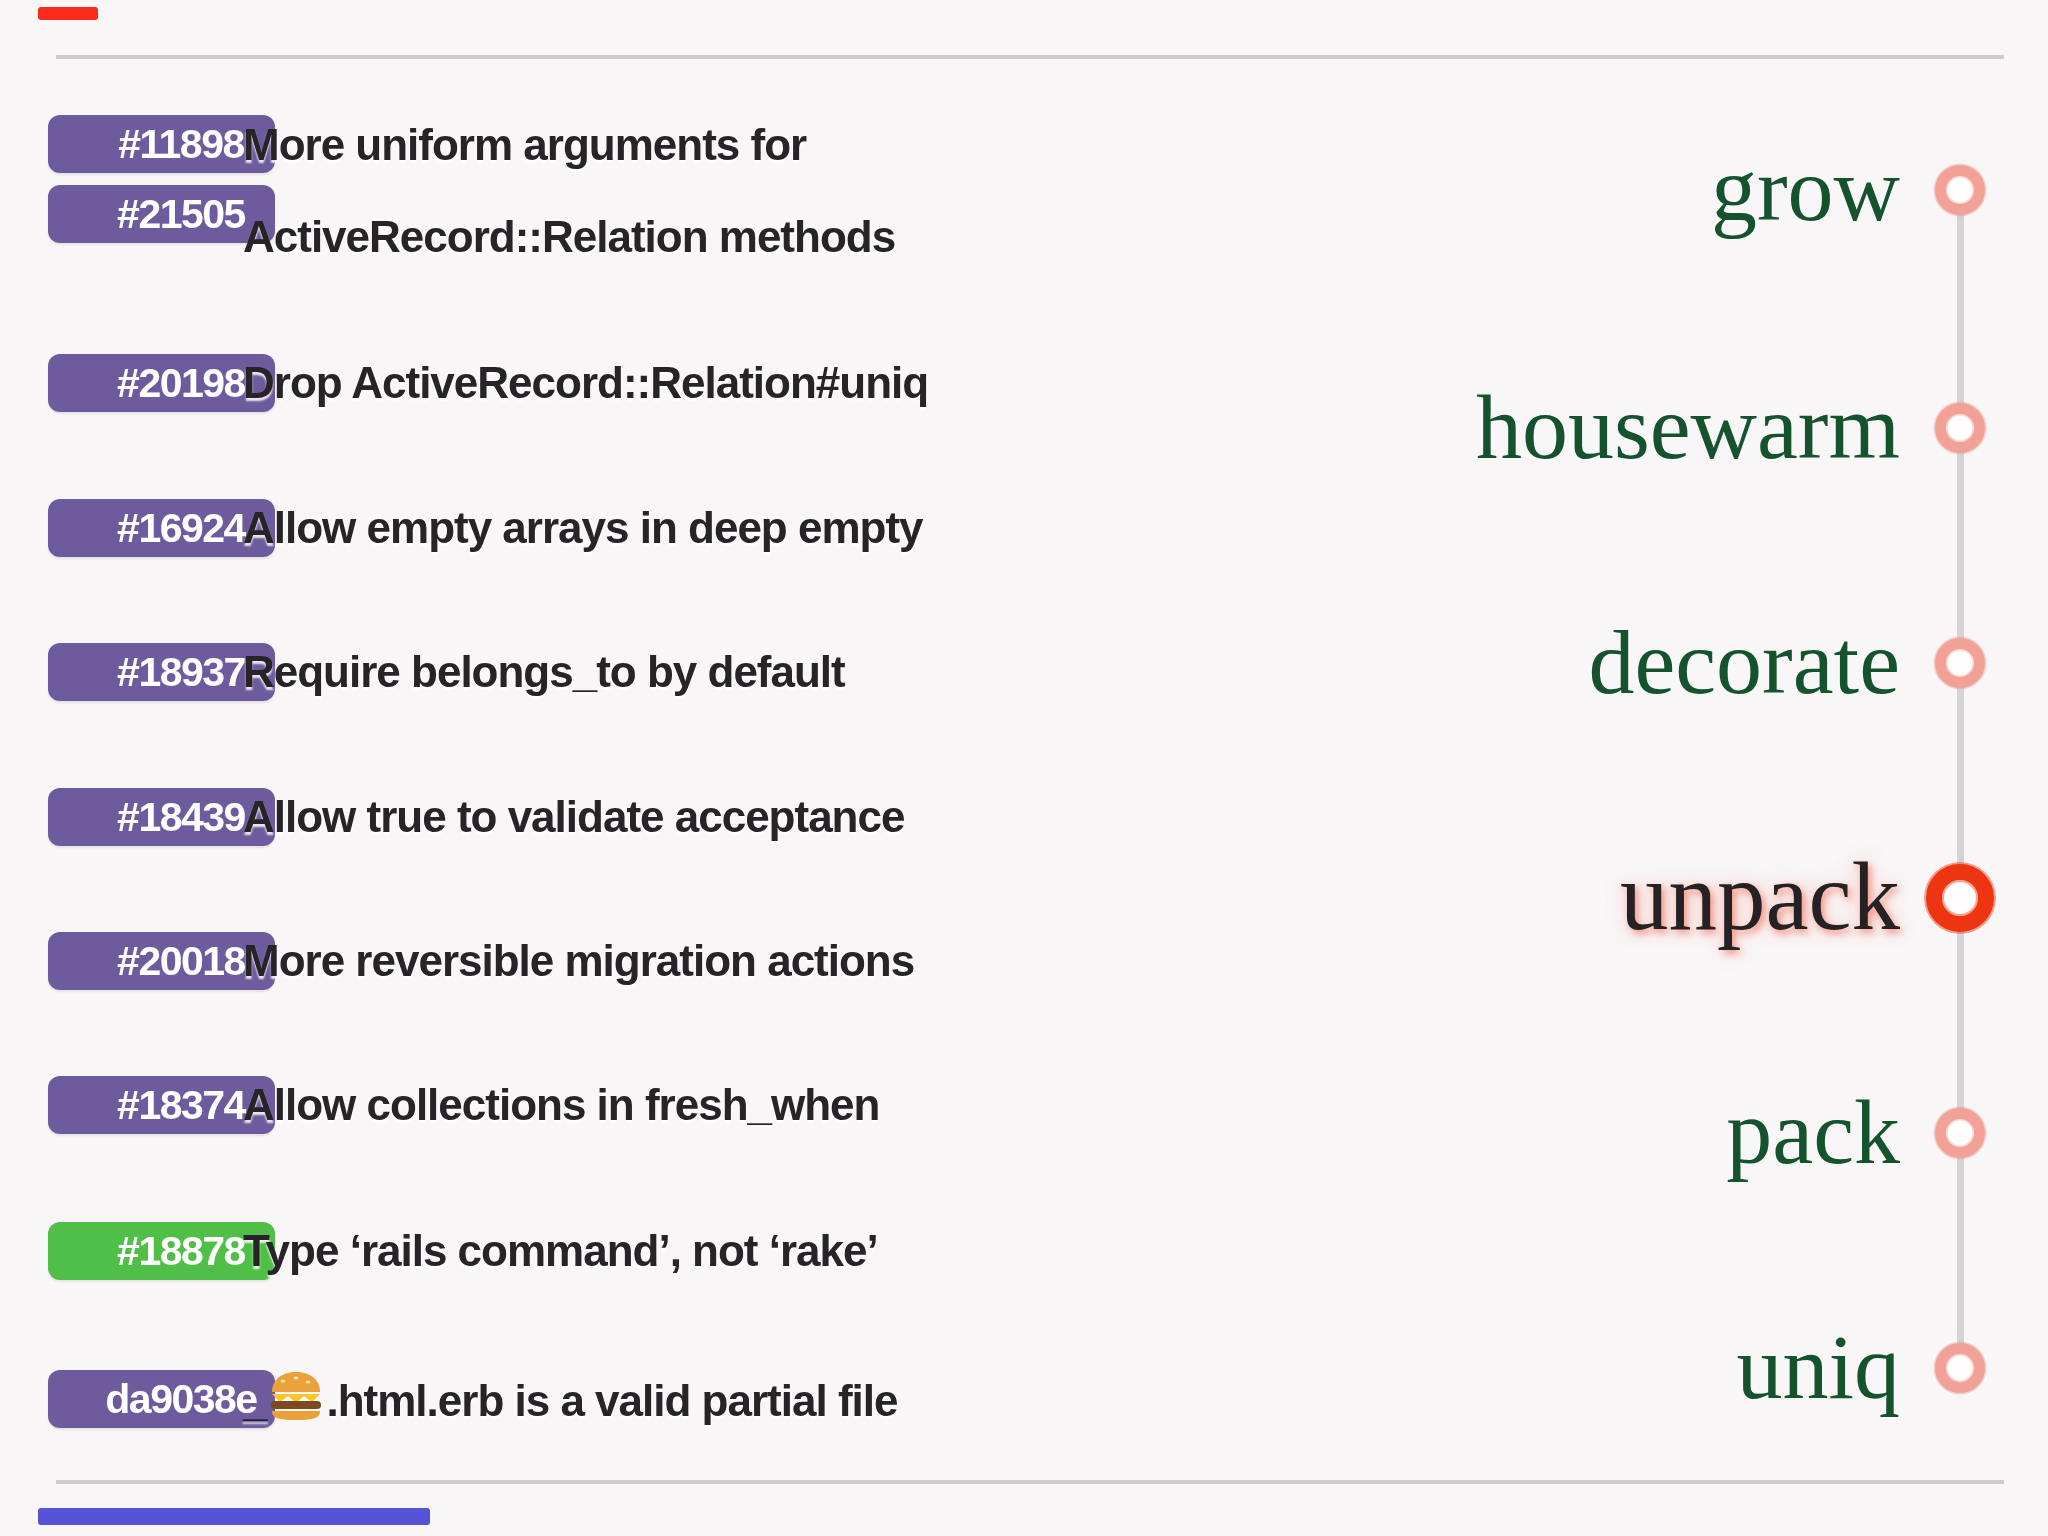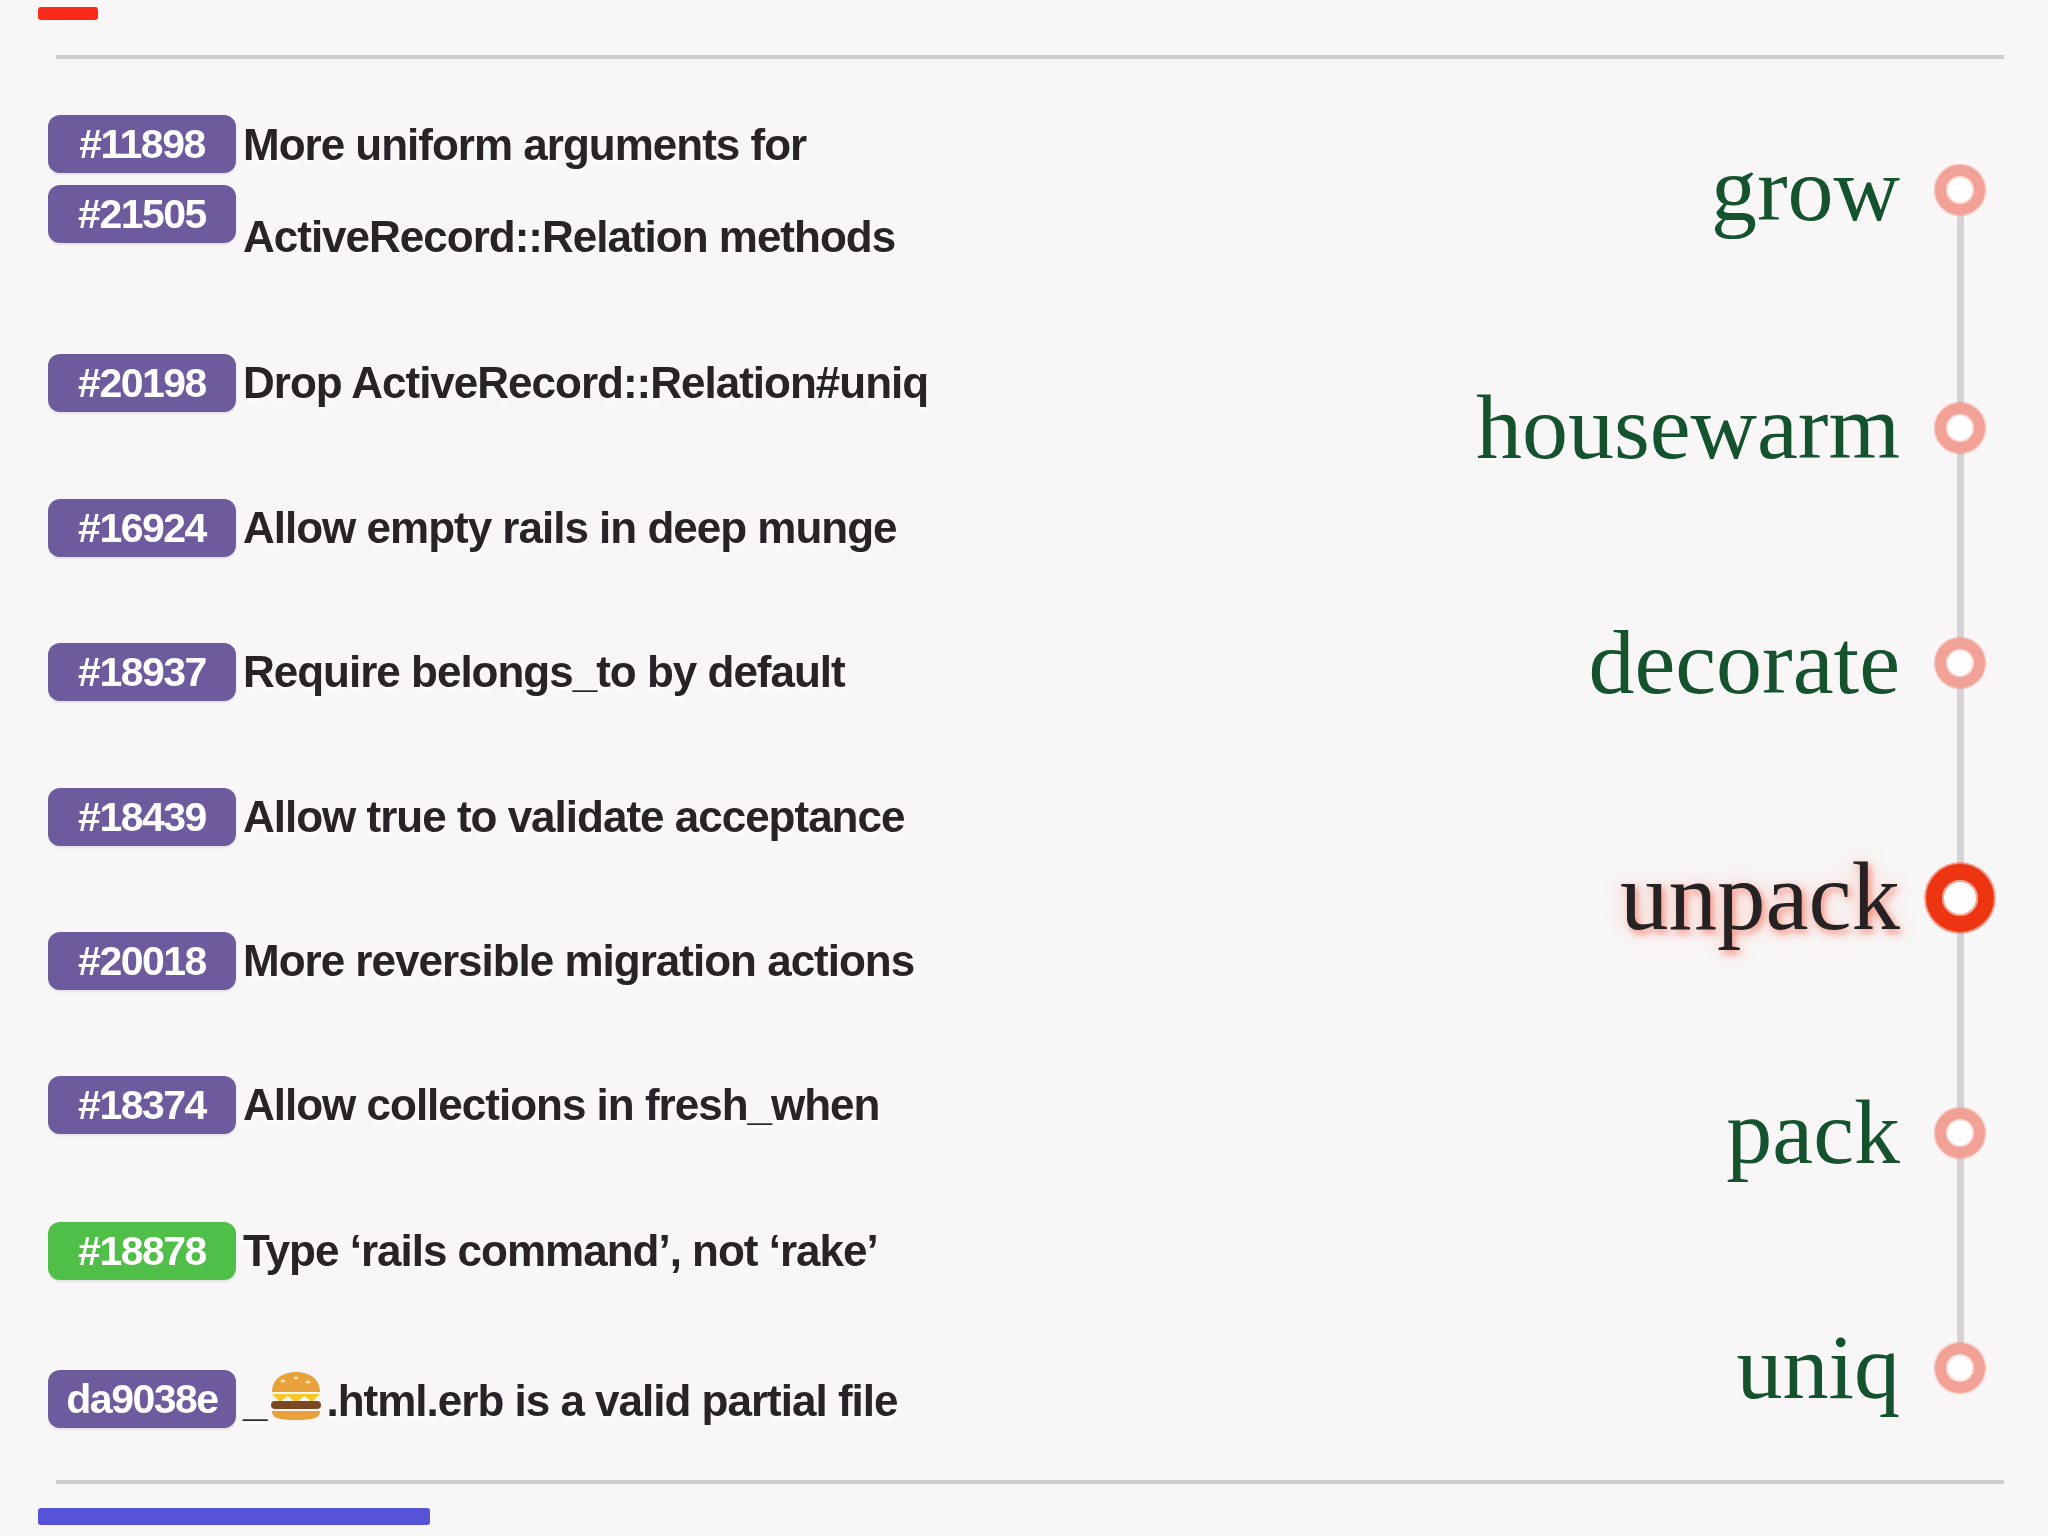--- a/index.html
+++ b/index.html
@@ -15,20 +15,21 @@
   
   .bar{position:absolute;border-radius:3px;}
   .bar.top{left:38px;top:7px;width:60px;height:13px;background:#fb2a1a;}
   .bar.bottom{left:38px;top:1508px;width:392px;height:17px;background:#5653d6;}
   
   .badge{
     position:absolute;left:48px;width:188px;height:58px;border-radius:12px;
     color:#ffffff;font-weight:bold;font-size:41px;letter-spacing:-1.5px;
     display:flex;align-items:center;justify-content:center;white-space:nowrap;
     box-shadow:0 2px 2px rgba(0,0,0,0.08);
+    padding-left:39px;
   }
   .badge--purple{background:#6e5b9d;}
   .badge--green{background:#50bf47;}
   
   .title{
     position:absolute;left:243px;height:58px;line-height:58px;white-space:nowrap;
     font-weight:bold;font-size:44px;letter-spacing:-1px;color:#272327;
     text-shadow:0 3px 2px rgba(255,255,255,0.85);
   }
   .title .burger{display:inline-block;vertical-align:-6px;margin:0 2px;}
@@ -68,21 +69,21 @@
 <div class="badge badge--purple" style="top:643px">#18937</div>
 <div class="badge badge--purple" style="top:788px">#18439</div>
 <div class="badge badge--purple" style="top:932px">#20018</div>
 <div class="badge badge--purple" style="top:1076px">#18374</div>
 <div class="badge badge--green" style="top:1222px">#18878</div>
 <div class="badge badge--purple" style="top:1370px">da9038e</div>
 
 <div class="title" style="top:116px">More uniform arguments for</div>
 <div class="title" style="top:208px">ActiveRecord::Relation methods</div>
 <div class="title" style="top:354px">Drop ActiveRecord::Relation#uniq</div>
-<div class="title" style="top:499px">Allow empty rails in deep munge</div>
+<div class="title" style="top:499px">Allow empty arrays in deep empty</div>
 <div class="title" style="top:643px">Require belongs_to by default</div>
 <div class="title" style="top:788px">Allow true to validate acceptance</div>
 <div class="title" style="top:932px">More reversible migration actions</div>
 <div class="title" style="top:1076px">Allow collections in fresh_when</div>
 <div class="title" style="top:1222px">Type ‘rails command’, not ‘rake’</div>
 <div class="title" style="top:1370px">
   <span>_</span><span class="burger"><svg width="56" height="52" viewBox="0 0 56 52">
         <title>🍔</title>
         <path d="M4 22 C4 8 16 2 28 2 C40 2 52 8 52 22 Z" fill="#e9a13c"></path>
         <ellipse cx="15" cy="11" rx="2.5" ry="1.6" fill="#fbe3b0"></ellipse>

